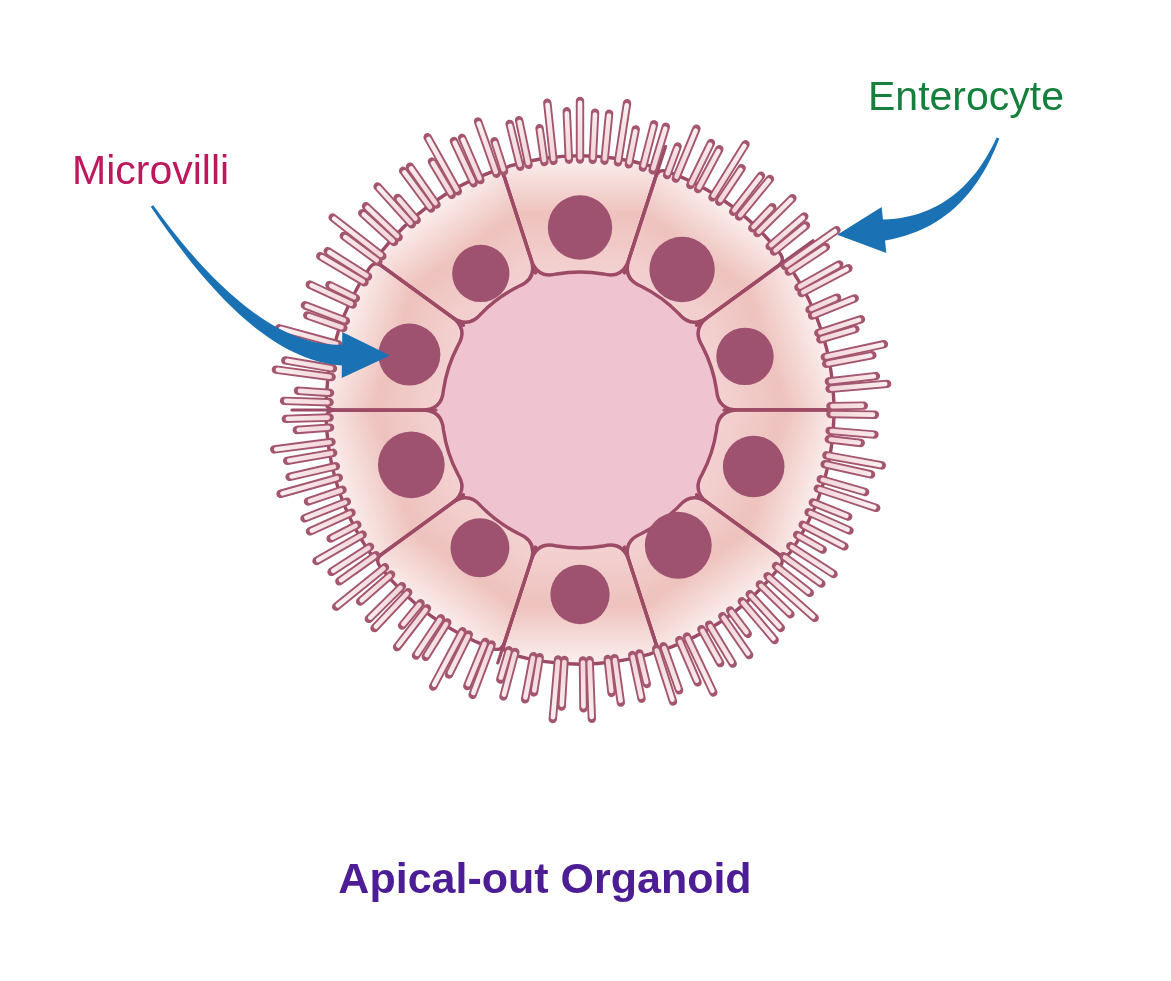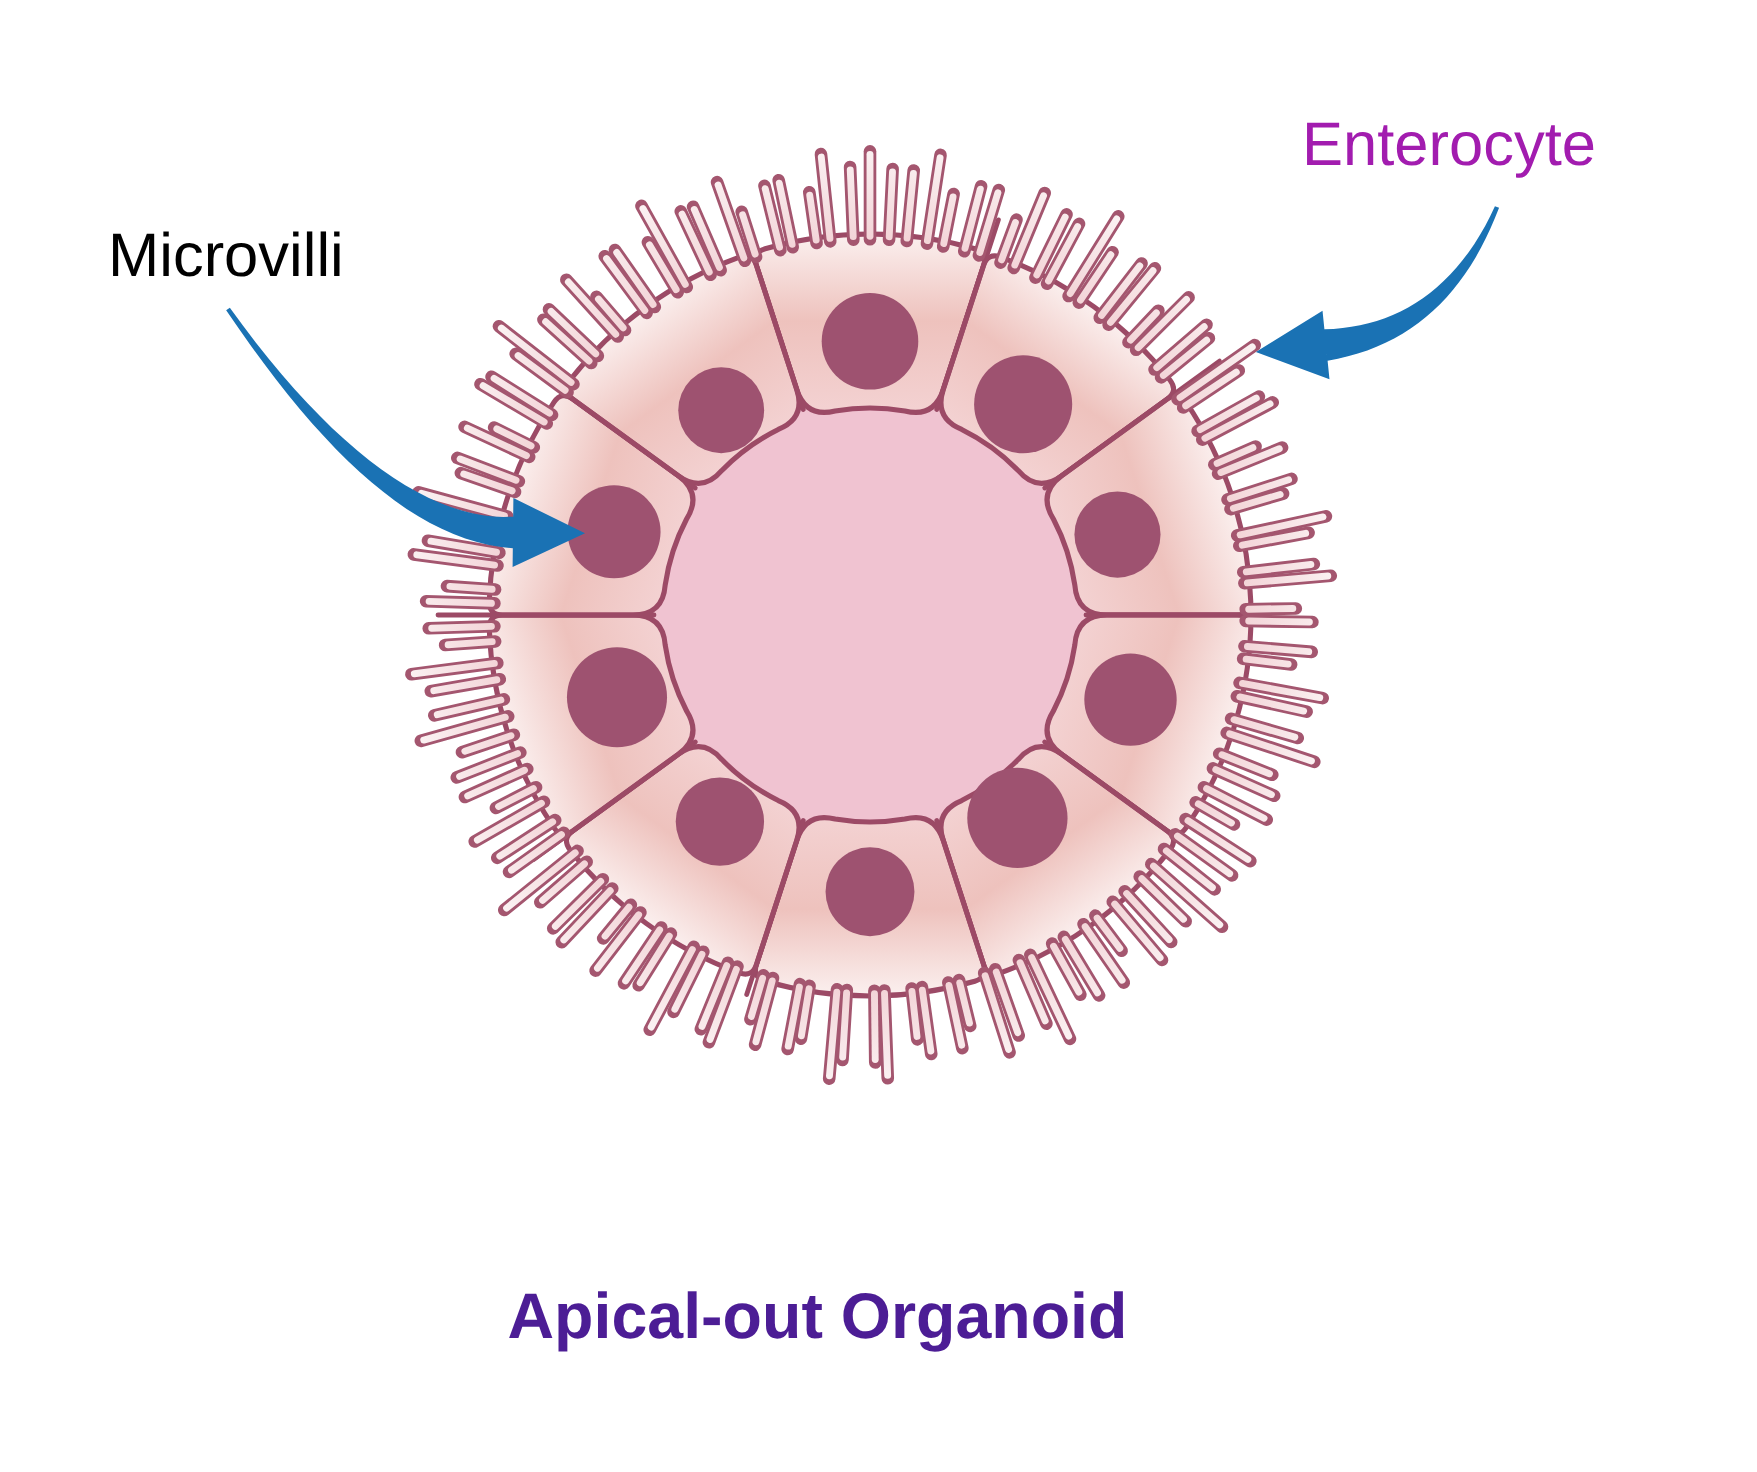--- a/index.html
+++ b/index.html
@@ -363,16 +363,16 @@
         <line x1="503.43" y1="169.39" x2="495.08" y2="143.14" stroke="url(#fingerFill)" stroke-width="4.6" stroke-linecap="round"></line>
         <line x1="519.72" y1="164.8" x2="510.13" y2="125.79" stroke="url(#fingerFill)" stroke-width="4.6" stroke-linecap="round"></line>
         <line x1="528.08" y1="162.9" x2="519.51" y2="122.11" stroke="url(#fingerFill)" stroke-width="4.6" stroke-linecap="round"></line>
         <line x1="544.11" y1="160.06" x2="539.81" y2="130.16" stroke="url(#fingerFill)" stroke-width="4.6" stroke-linecap="round"></line>
         <line x1="553.29" y1="158.92" x2="547.52" y2="104.71" stroke="url(#fingerFill)" stroke-width="4.6" stroke-linecap="round"></line>
         <line x1="568.8" y1="157.75" x2="566.83" y2="113.29" stroke="url(#fingerFill)" stroke-width="4.6" stroke-linecap="round"></line>
       </g>
       <path d="M 150.77 206.86 L 159.18 219.07 L 167.49 230.82 L 175.73 242.08 L 183.91 252.86 L 192.03 263.14 L 200.11 272.94 L 208.13 282.25 L 216.11 291.08 L 224.04 299.42 L 231.95 307.27 L 239.81 314.63 L 247.66 321.51 L 255.48 327.91 L 263.28 333.82 L 271.08 339.25 L 278.87 344.18 L 286.67 348.63 L 294.48 352.58 L 302.31 356.04 L 310.17 358.98 L 318.05 361.41 L 325.96 363.31 L 333.91 364.68 L 341.88 365.5 L 342.12 344.5 L 335.54 344.64 L 328.81 344.31 L 321.95 343.5 L 314.94 342.18 L 307.8 340.37 L 300.52 338.04 L 293.11 335.19 L 285.57 331.82 L 277.92 327.91 L 270.16 323.47 L 262.3 318.5 L 254.34 312.99 L 246.3 306.94 L 238.17 300.36 L 229.96 293.24 L 221.67 285.59 L 213.32 277.4 L 204.89 268.68 L 196.41 259.43 L 187.87 249.64 L 179.27 239.32 L 170.62 228.47 L 161.93 217.08 L 153.23 205.14 Z M 390 355.55 L 341.74 378 L 342.26 332 Z" fill="#1a72b4"></path>
       <path d="M 996.62 137.42 L 993.46 144.16 L 990.11 150.6 L 986.59 156.74 L 982.92 162.59 L 979.1 168.14 L 975.13 173.4 L 971.03 178.36 L 966.79 183.03 L 962.43 187.41 L 957.94 191.49 L 953.33 195.28 L 948.6 198.78 L 943.75 202 L 938.79 204.94 L 933.72 207.6 L 928.54 209.98 L 923.25 212.09 L 917.84 213.93 L 912.33 215.51 L 906.69 216.83 L 900.94 217.89 L 895.07 218.7 L 889.07 219.25 L 882.94 219.55 L 885.06 240.45 L 891.95 239.15 L 898.66 237.58 L 905.19 235.73 L 911.53 233.61 L 917.69 231.22 L 923.66 228.57 L 929.43 225.65 L 935.01 222.47 L 940.4 219.03 L 945.59 215.34 L 950.59 211.4 L 955.4 207.22 L 960.02 202.79 L 964.45 198.12 L 968.7 193.22 L 972.76 188.08 L 976.65 182.71 L 980.37 177.1 L 983.92 171.26 L 987.3 165.19 L 990.53 158.88 L 993.61 152.34 L 996.55 145.57 L 999.38 138.58 Z M 837.24 234.74 L 881.68 207.12 L 886.32 252.88 Z" fill="#1a72b4"></path>
     </svg>
-  <div class="lbl lbl-microvilli" style="color: #000000;">Microvilli</div>
-  <div class="lbl lbl-enterocyte" style="color: #a21caf;">Enterocyte</div>
+  <div class="lbl lbl-microvilli" style="color: #be185d;">Microvilli</div>
+  <div class="lbl lbl-enterocyte" style="color: #15803d;">Enterocyte</div>
   <div class="diagram-title" style="color: #4c1d95;">Apical-out Organoid</div>
 </div>
 
 </body></html>

